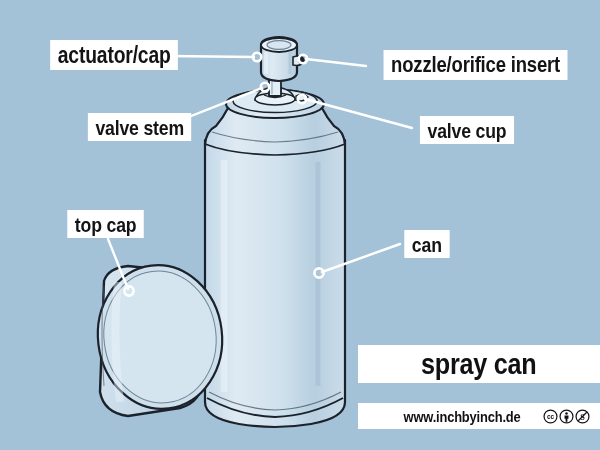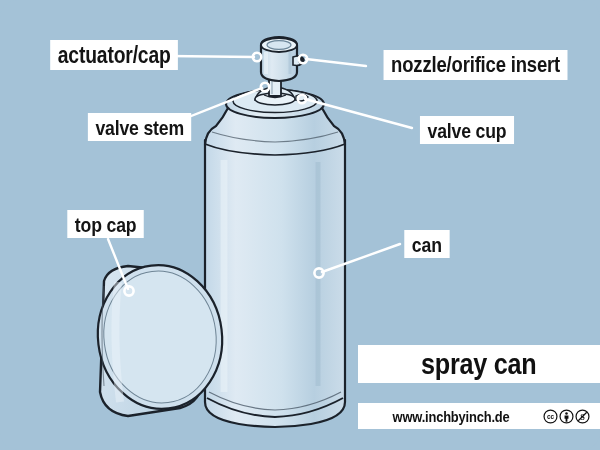--- a/index.html
+++ b/index.html
@@ -36,21 +36,21 @@
     position:absolute;left:358px;top:345px;width:242px;height:38px;
     background:#fff;display:flex;align-items:center;justify-content:center;
   }
   .footer-title span{
     font-size:30px;font-weight:700;color:#111;line-height:1;
     transform:scaleX(0.84);letter-spacing:-0.3px;
   }
   .footer-bar{
     position:absolute;left:358px;top:403px;width:242px;height:26px;
     background:#fff;display:flex;align-items:center;justify-content:flex-end;
-    padding-right:10px;box-sizing:border-box;gap:24px;
+    padding-right:10px;box-sizing:border-box;gap:13px;
   }
   .footer-url{
     font-size:15px;font-weight:700;color:#111;line-height:1;
     transform:scaleX(0.86);letter-spacing:-0.2px;
   }
   .cc-group{display:flex;align-items:center;gap:1px;}
   .cc-ico{width:15px;height:15px;display:block;}
 </style>
 </head>
 <body>

